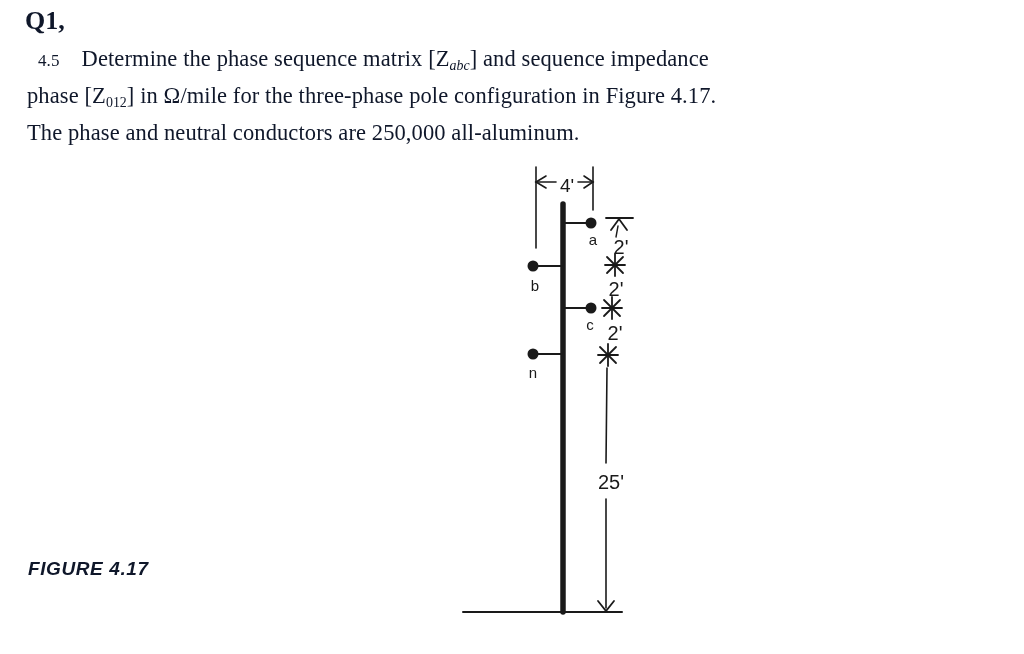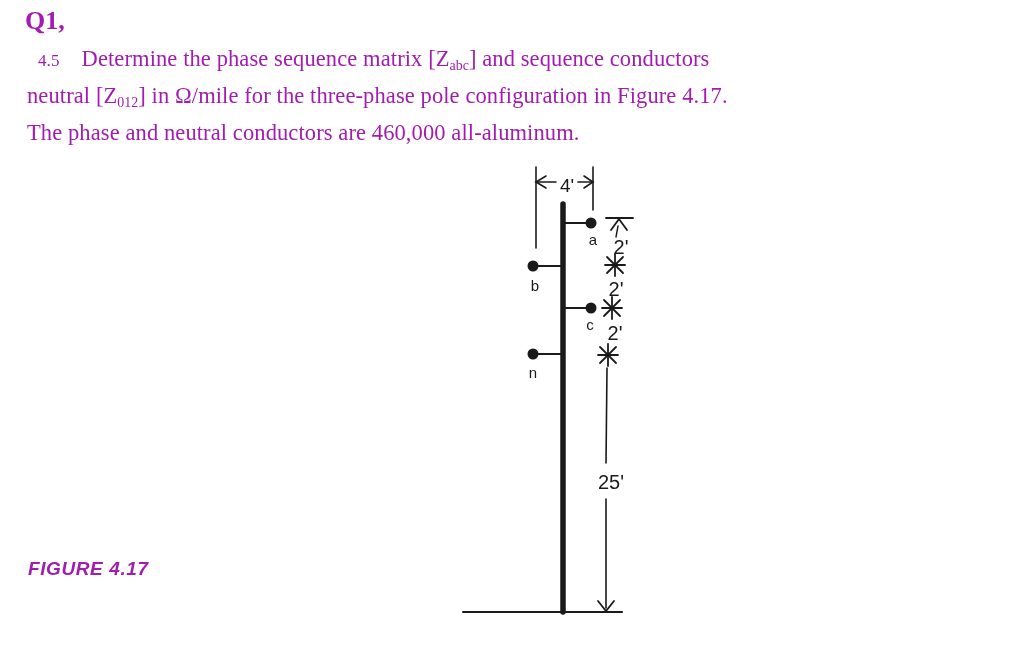--- a/index.html
+++ b/index.html
@@ -2,60 +2,60 @@
 <html><head>
 <meta charset="utf-8">
 <style>
   html,body{margin:0;padding:0;background:#e8e8e8;}
   .page{
     position:relative;
     width:1024px;height:654px;
     background:#ffffff;
     overflow:hidden;
     font-family:"Liberation Serif", serif;
-    color:#a21caf;
+    color:#0f172a;
   }
   .q-label{
     position:absolute;left:25px;top:6px;
     font-weight:bold;font-size:26px;
     font-family:"Liberation Serif", serif;
   }
   .problem{
     position:absolute;left:27px;top:44px;width:845px;
     font-size:22.5px;line-height:30px;
     letter-spacing:0.1px;
   }
   .p-line{white-space:nowrap;}
   .p-line.first{padding-left:11px;}
   .seg-num{font-weight:normal;font-size:17px;padding-right:22px;}
   .seg-sub,.seg-subi{font-size:0.62em;vertical-align:-0.28em;letter-spacing:0;}
-  .seg-subi{}
+  .seg-subi{font-style:italic;}
   .figure-svg{position:absolute;left:455px;top:160px;}
   .fig-caption{position:absolute;left:28px;top:557px;}
   .fig-caption .cap-title{
     font-family:"Liberation Sans", sans-serif;
     font-weight:bold;font-size:19px;line-height:24px;letter-spacing:0.6px;font-style:italic;
   }
   .fig-caption .cap-text{
     font-family:"Liberation Serif", serif;
     font-size:21px;line-height:28px;margin-top:2px;
   }
   .fig-label{font-family:"Liberation Sans", sans-serif;}
 </style>
 </head>
 <body>
 
 <div class="page">
 
   <div class="q-label">Q1,</div>
 
   <div class="problem">
-      <div class="p-line first"><span class="seg-num">4.5</span><span>Determine the phase sequence matrix [Z</span><span class="seg-subi">abc</span><span>] and sequence conductors</span></div>
-      <div class="p-line"><span>neutral [Z</span><span class="seg-sub">012</span><span>] in Ω/mile for the three-phase pole configuration in Figure 4.17.</span></div>
-      <div class="p-line"><span>The phase and neutral conductors are 460,000 all-aluminum.</span></div>
+      <div class="p-line first"><span class="seg-num">4.5</span><span>Determine the phase sequence matrix [Z</span><span class="seg-subi">abc</span><span>] and sequence impedance</span></div>
+      <div class="p-line"><span>phase [Z</span><span class="seg-sub">012</span><span>] in Ω/mile for the three-phase pole configuration in Figure 4.17.</span></div>
+      <div class="p-line"><span>The phase and neutral conductors are 250,000 all-aluminum.</span></div>
     </div>
 
   <svg class="figure-svg" width="205" height="468" viewBox="455 160 205 468" stroke="#1a1a1a" fill="none" stroke-linecap="round">
 
     <line x1="563" y1="204" x2="563" y2="612" stroke-width="5.5"></line>
 
     <line x1="463" y1="612" x2="622" y2="612" stroke-width="2"></line>
 
     <g stroke-width="1.6">
       <line x1="536" y1="167" x2="536" y2="248"></line>

